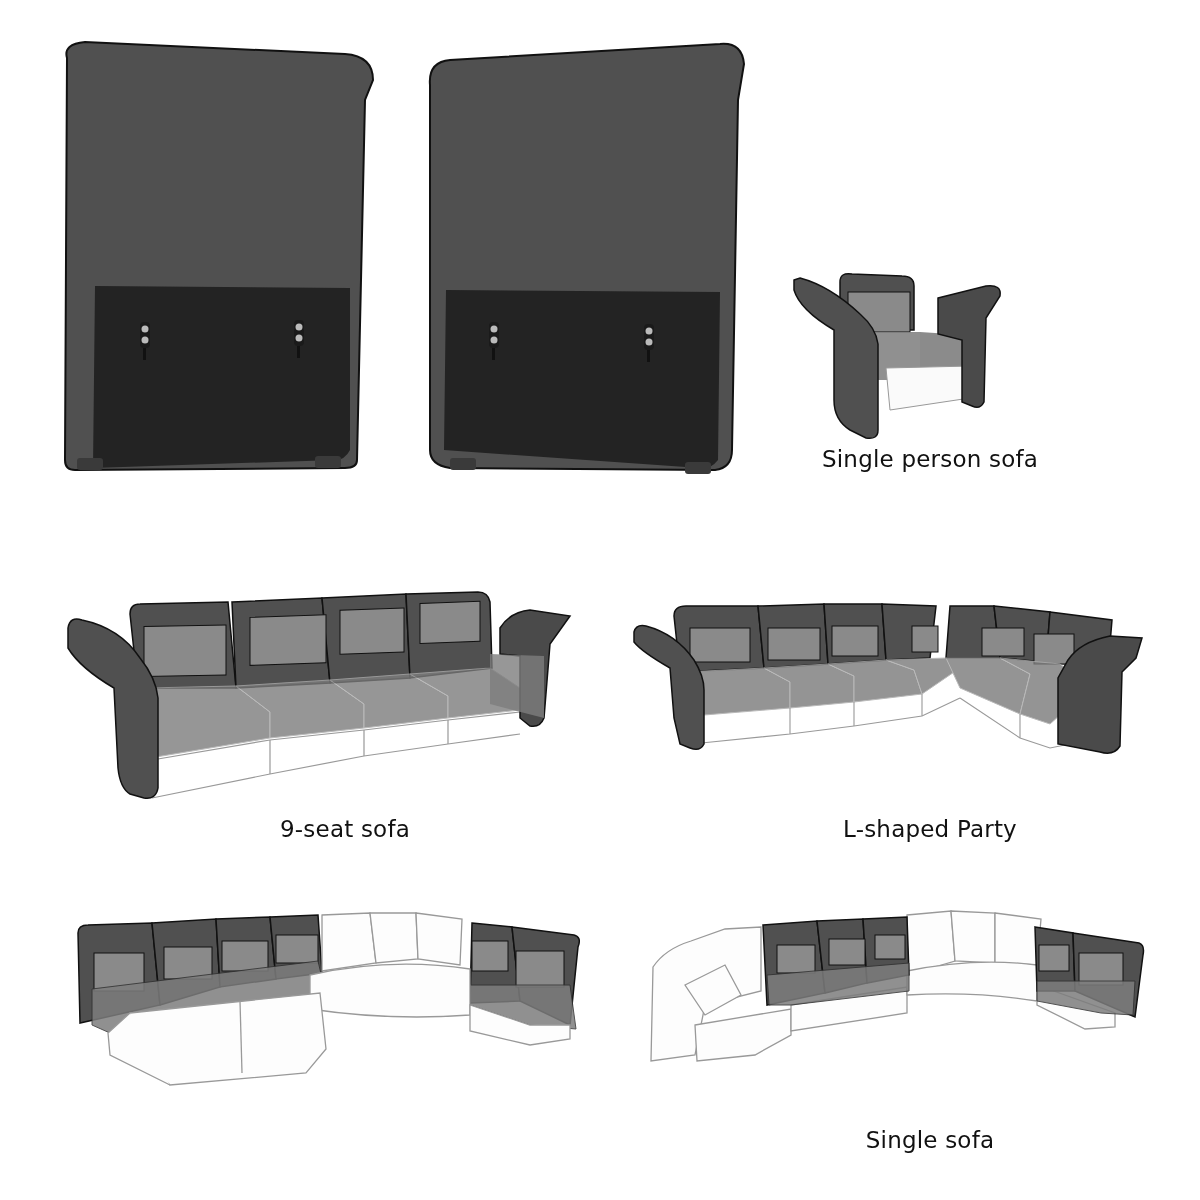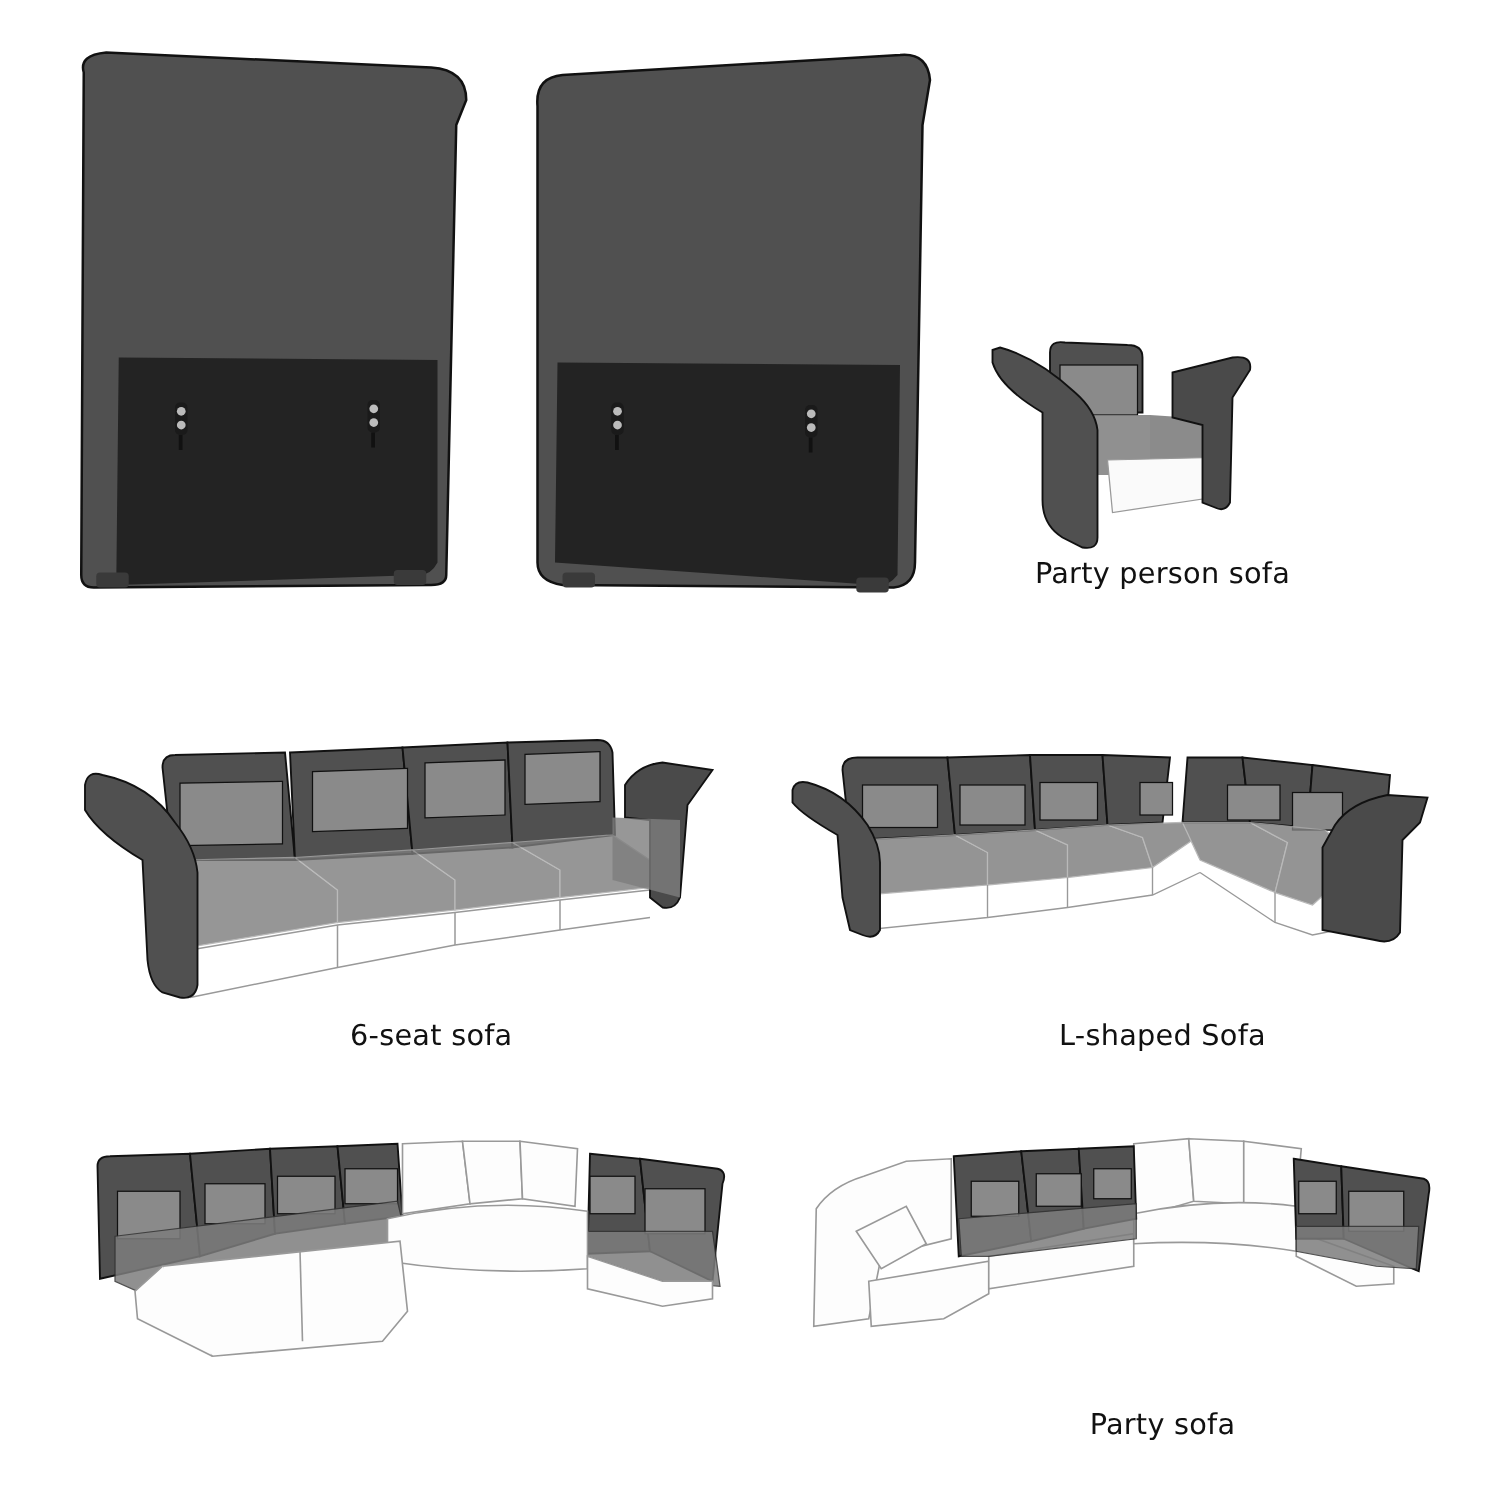--- a/index.html
+++ b/index.html
@@ -63,21 +63,21 @@
 
     <path d="M58,62 L130,62 L130,110 L58,110 Z" fill="#7d7d7d" opacity="0.85"></path>
     <path d="M130,62 L190,66 L190,128 L130,110 Z" fill="#777" opacity="0.85"></path>
 
     <path d="M96,98 L180,96 L180,128 L100,140 Z" fill="#fafafa" stroke="#999" stroke-width="1"></path>
 
     <path d="M4,10 L10,8 Q40,16 70,44 Q86,58 88,74 L88,160 Q88,170 76,168 L60,160 Q44,150 44,130 L44,60 Q10,40 4,20 Z" fill="#505050" stroke="#111" stroke-width="1.5"></path>
 
     <path d="M148,28 L196,16 Q212,14 210,26 L196,48 L194,132 Q190,140 182,136 L172,132 L172,70 L148,64 Z" fill="#4a4a4a" stroke="#111" stroke-width="1.5"></path>
   </svg>
-  <div class="label" style="left:30px;top:176px;width:220px;">Party person sofa</div>
+  <div class="label" style="left:30px;top:176px;width:220px;">Single person sofa</div>
 </div>
 
 <div class="panel" style="left:60px;top:588px;width:540px;height:260px;">
   <svg width="540" height="220">
 
     <g fill="#505050" stroke="#111" stroke-width="1.5">
       <path d="M70,26 Q70,16 80,16 L168,14 L176,100 L78,100 Z"></path>
       <path d="M172,14 L262,10 L270,95 L176,100 Z"></path>
       <path d="M262,10 L346,6 L350,90 L270,95 Z"></path>
       <path d="M346,6 L418,4 Q428,4 430,14 L432,80 L350,90 Z"></path>
@@ -101,21 +101,21 @@
       <path d="M92,172 L210,152 L304,142 L388,132 L460,124"></path>
       <path d="M92,210 L210,186 L304,168 L388,156 L460,146"></path>
       <path d="M210,152 L210,186 M304,142 L304,168 M388,132 L388,156"></path>
     </g>
 
     <path d="M8,40 Q10,28 22,32 Q60,40 80,70 Q96,90 98,110 L98,200 Q96,212 84,210 L70,206 Q60,200 58,180 L54,100 Q20,80 8,60 Z" fill="#505050" stroke="#111" stroke-width="1.5"></path>
 
     <path d="M440,40 Q450,24 470,22 L510,28 L490,56 L484,130 Q480,140 470,138 L460,130 L460,68 L440,66 Z" fill="#4a4a4a" stroke="#111" stroke-width="1.5"></path>
     <path d="M430,66 L484,68 L484,130 L430,116 Z" fill="#7d7d7d" opacity="0.8"></path>
   </svg>
-  <div class="label" style="left:170px;top:228px;width:230px;">6-seat sofa</div>
+  <div class="label" style="left:170px;top:228px;width:230px;">9-seat sofa</div>
 </div>
 
 <div class="panel" style="left:630px;top:598px;width:530px;height:250px;">
   <svg width="530" height="160">
     <g fill="#505050" stroke="#111" stroke-width="1.5">
       <path d="M44,18 Q44,8 56,8 L128,8 L134,70 L50,74 Z"></path>
       <path d="M128,8 L194,6 L198,66 L134,70 Z"></path>
       <path d="M194,6 L252,6 L256,62 L198,66 Z"></path>
       <path d="M252,6 L306,8 L300,60 L256,62 Z"></path>
       <path d="M320,8 L364,8 L370,60 L316,60 Z"></path>
@@ -139,21 +139,21 @@
       <path d="M370,60 L430,66 L460,90 L420,126 L390,116 L400,76 Z"></path>
     </g>
     <g fill="none" stroke="#999" stroke-width="1.1">
       <path d="M62,118 L62,146 L160,136 L224,128 L292,118 L330,100"></path>
       <path d="M330,100 L390,140 L420,150 L440,146"></path>
       <path d="M160,110 L160,136 M224,104 L224,128 M292,96 L292,118 M390,116 L390,140"></path>
     </g>
     <path d="M4,34 Q6,26 16,28 Q46,36 64,62 Q74,78 74,92 L74,146 Q70,154 60,150 L50,146 L44,120 L40,70 Q12,54 4,44 Z" fill="#505050" stroke="#111" stroke-width="1.5"></path>
     <path d="M438,62 Q450,44 480,38 L512,40 L506,60 L492,74 L490,148 Q484,158 470,154 L428,146 L428,80 Z" fill="#4a4a4a" stroke="#111" stroke-width="1.5"></path>
   </svg>
-  <div class="label" style="left:180px;top:218px;width:240px;">L-shaped Sofa</div>
+  <div class="label" style="left:180px;top:218px;width:240px;">L-shaped Party</div>
 </div>
 
 <div class="panel" style="left:70px;top:905px;width:530px;height:250px;">
   <svg width="530" height="200">
 
     <g fill="#505050" stroke="#111" stroke-width="1.5">
       <path d="M8,28 Q8,20 18,20 L82,18 L90,100 L10,118 Z"></path>
       <path d="M82,18 L146,14 L150,82 L90,100 Z"></path>
       <path d="M146,14 L200,12 L206,74 L150,82 Z"></path>
       <path d="M200,12 L248,10 L252,68 L206,74 Z"></path>
@@ -213,14 +213,14 @@
       <rect x="184" y="34" width="36" height="26"></rect>
       <rect x="230" y="30" width="30" height="24"></rect>
       <rect x="394" y="40" width="30" height="26"></rect>
       <rect x="434" y="48" width="44" height="32"></rect>
     </g>
     <g fill="#7d7d7d" opacity="0.85" stroke="#333" stroke-width="1">
       <path d="M122,70 L264,58 L264,86 L146,100 L124,100 Z"></path>
       <path d="M392,76 L490,76 L488,110 L456,108 L392,96 Z"></path>
     </g>
   </svg>
-  <div class="label" style="left:160px;top:222px;width:250px;">Party sofa</div>
+  <div class="label" style="left:160px;top:222px;width:250px;">Single sofa</div>
 </div>
 
 </body></html>

